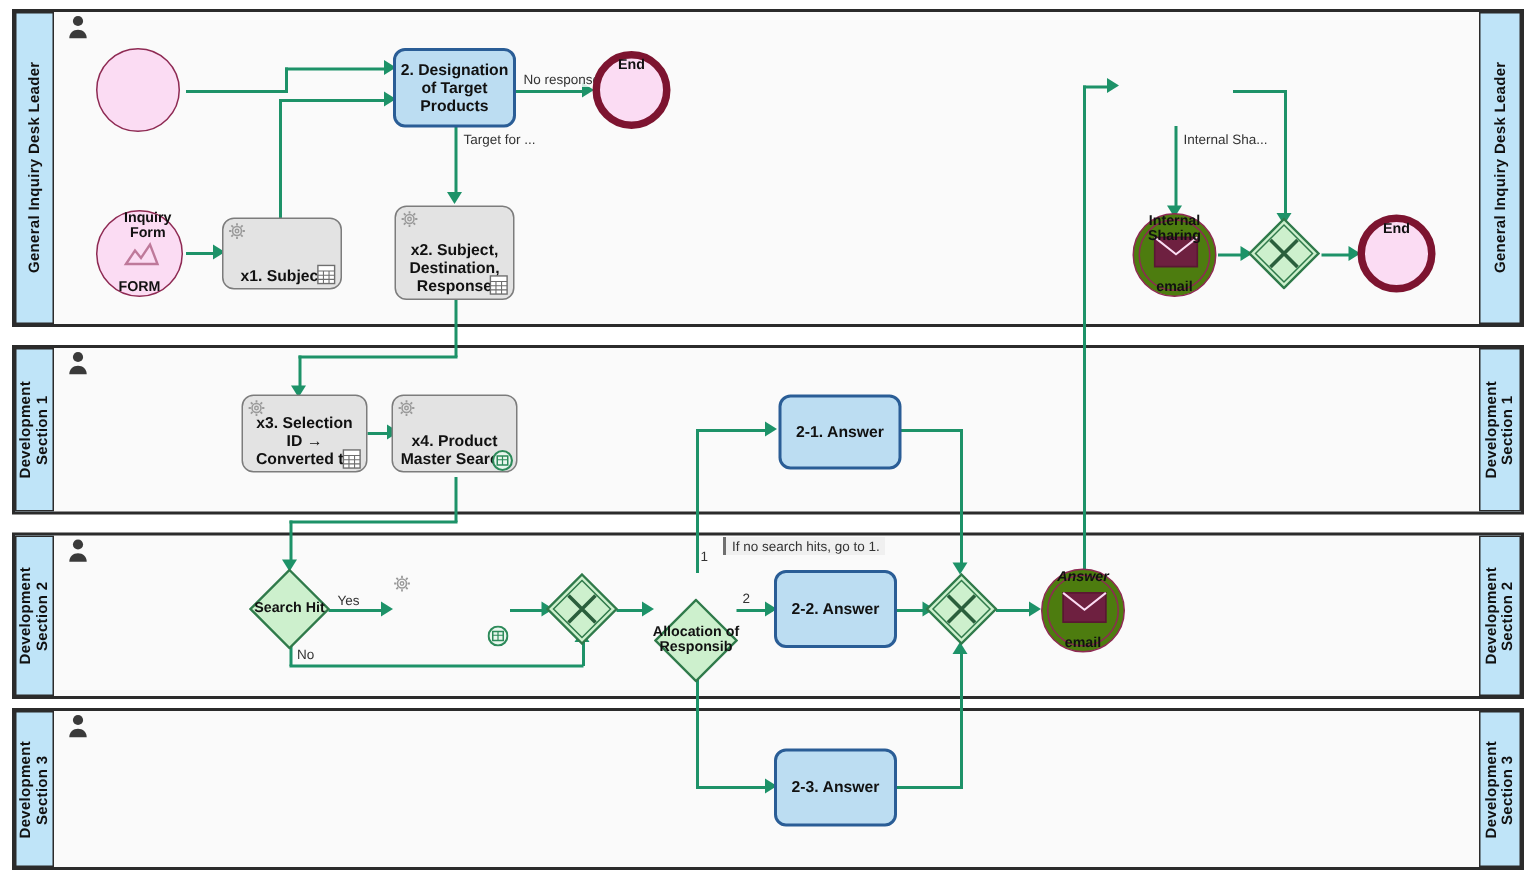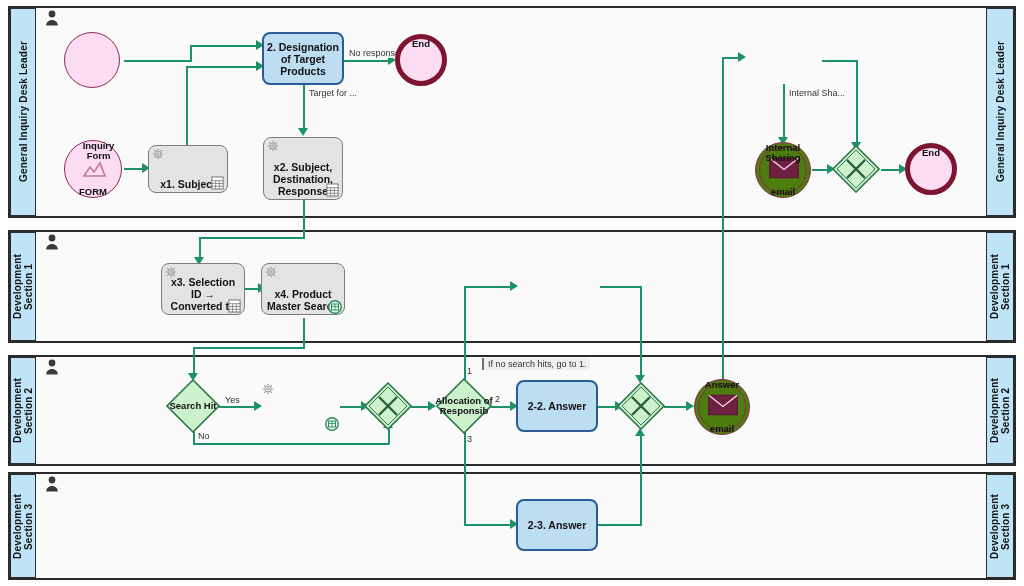--- a/index.html
+++ b/index.html
@@ -320,20 +320,23 @@
     <g stroke="#9a9a9a" stroke-width="1.6">
         <path d="M8 1v2M8 13v2M1 8h2M13 8h2M3 3l1.5 1.5M11.5 11.5L13 13M13 3l-1.5 1.5M4.5 11.5L3 13"></path>
       </g>
   </svg>
   <svg class="marker" style="left:328px;top:300px;width:14px;height:14px;" viewBox="0 0 14 14">
     <circle cx="7" cy="7" r="6.3" fill="#e9f6ee" stroke="#2d8a5a" stroke-width="1.4"></circle>
     <rect x="3.5" y="4" width="7" height="6" fill="none" stroke="#2d8a5a" stroke-width="1"></rect>
     <path d="M3.5 6.5h7M7 4v6" stroke="#2d8a5a" stroke-width=".8"></path>
   </svg>
 
+  <div class="node task" style="left:519px;top:263px;width:82px;height:50px;">
+    <span>2-1. Answer</span>
+  </div>
 
   <div class="gw" style="left:166px;top:379px;width:54px;height:54px;">
     <svg viewBox="0 0 54 54" style="width:54px;height:54px;">
       <polygon points="27,1 53,27 27,53 1,27" fill="#cdf0cd" stroke="#2f7a4a" stroke-width="1.6"></polygon>
     </svg>
     <div class="gw-lbl">Search Hit</div>
   </div>
 
   <svg class="marker" style="left:262px;top:383px;width:12px;height:12px;" viewBox="0 0 16 16">
     <circle cx="8" cy="8" r="4" fill="none" stroke="#9a9a9a" stroke-width="1.4"></circle>
@@ -350,41 +353,41 @@
 
   <div class="gw" style="left:364px;top:382px;width:48px;height:48px;">
     <svg viewBox="0 0 48 48" style="width:48px;height:48px;">
       <polygon points="24,1 47,24 24,47 1,24" fill="#cdf0cd" stroke="#2f7a4a" stroke-width="1.6"></polygon>
       <polygon points="24,5 43,24 24,43 5,24" fill="none" stroke="#2f7a4a" stroke-width="1"></polygon>
       <path d="M15 15 L33 33 M33 15 L15 33" stroke="#2a5f3c" stroke-width="2.4" fill="none"></path>
     </svg>
     <div class="gw-lbl"></div>
   </div>
 
-  <div class="gw" style="left:436px;top:378px;width:56px;height:56px;">
+  <div class="gw" style="left:436px;top:399px;width:56px;height:56px;">
     <svg viewBox="0 0 56 56" style="width:56px;height:56px;">
       <polygon points="28,1 55,28 28,55 1,28" fill="#cdf0cd" stroke="#2f7a4a" stroke-width="1.6"></polygon>
     </svg>
     <div class="gw-lbl" style="left:-6px;right:-6px;">Allocation of Responsib</div>
   </div>
 
   <div class="node task" style="left:516px;top:380px;width:82px;height:52px;">
     <span>2-2. Answer</span>
   </div>
 
   <div class="gw" style="left:617px;top:382px;width:48px;height:48px;">
     <svg viewBox="0 0 48 48" style="width:48px;height:48px;">
       <polygon points="24,1 47,24 24,47 1,24" fill="#cdf0cd" stroke="#2f7a4a" stroke-width="1.6"></polygon>
       <polygon points="24,5 43,24 24,43 5,24" fill="none" stroke="#2f7a4a" stroke-width="1"></polygon>
       <path d="M15 15 L33 33 M33 15 L15 33" stroke="#2a5f3c" stroke-width="2.4" fill="none"></path>
     </svg>
     <div class="gw-lbl"></div>
   </div>
 
-  <div class="node ev ev-inter" style="left:694px;top:379px;width:56px;height:56px;position:absolute;">
+  <div class="node ev ev-inter" style="left:694px;top:379px;width:56px;height:56px;position:absolute;font-style:italic;">
     <svg viewBox="0 0 40 28" style="position:absolute;left:13px;top:14px;width:30px;height:22px;">
       <rect x="1" y="1" width="38" height="26" fill="#6e2040" stroke="#5a1733" stroke-width="1.5"></rect>
       <path d="M1 1 L20 16 L39 1" fill="none" stroke="#fbdcf3" stroke-width="1.8"></path>
     </svg>
     <span style="position:relative;z-index:2;">Answer</span>
   </div>
   <div class="ev-caption" style="left:694px;top:423px;width:56px;">email</div>
 
   <div class="node task" style="left:516px;top:499px;width:82px;height:52px;">
     <span>2-3. Answer</span>

